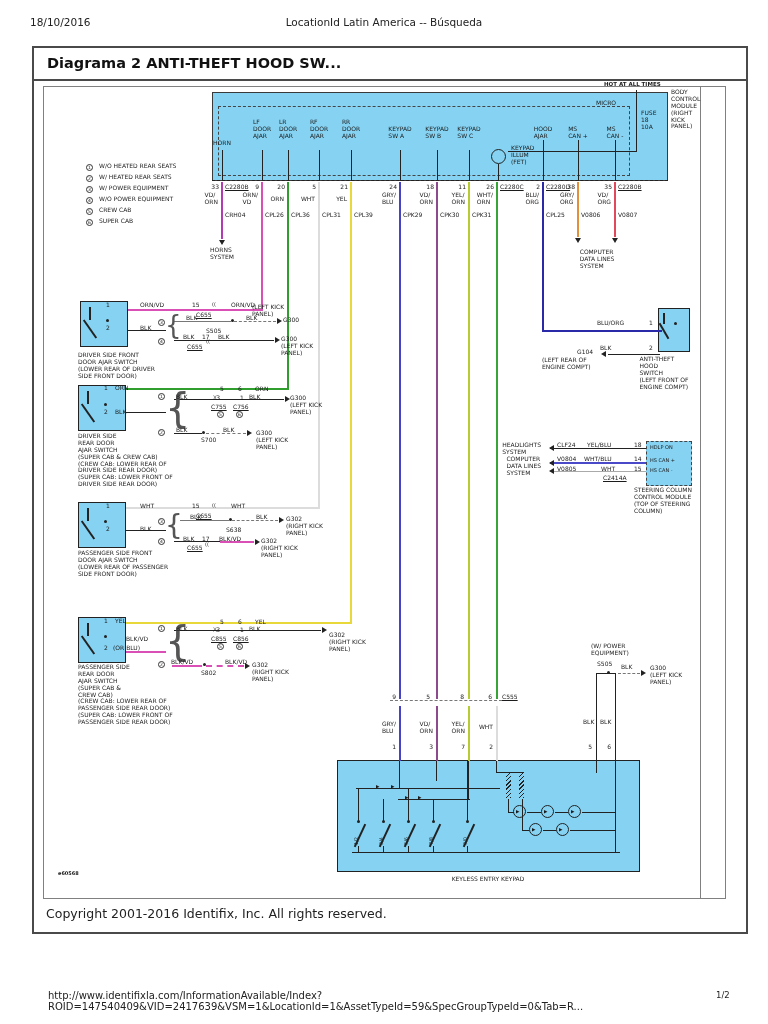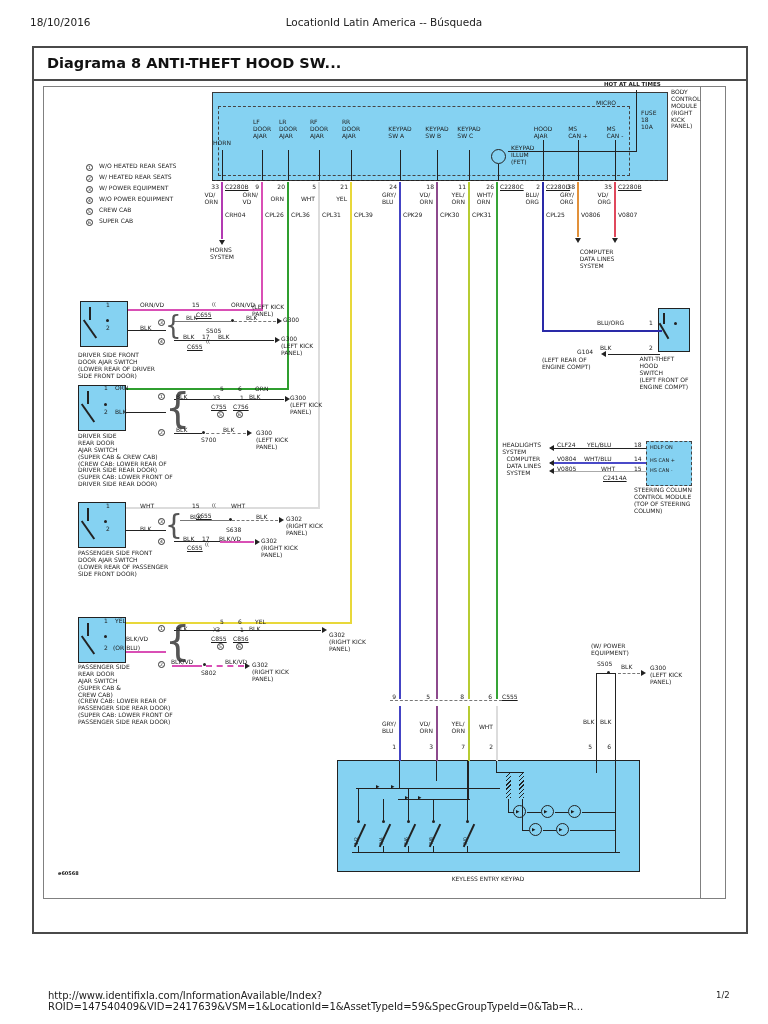--- a/index.html
+++ b/index.html
@@ -25,21 +25,21 @@
   #pagenum{position:absolute;left:716px;top:990px;font-size:8.5px;color:#222}
 </style>
 </head>
 <body>
 
 <div id="page">
   <div class="hdr" style="left:30px">18/10/2016</div>
   <div class="hdr" style="left:50%;transform:translateX(-50%)">LocationId Latin America -- Búsqueda</div>
 
   <div id="panel">
-    <div id="panel-title">Diagrama 8 ANTI-THEFT HOOD SW...</div>
+    <div id="panel-title">Diagrama 2 ANTI-THEFT HOOD SW...</div>
     <div id="panel-sep"></div>
   </div>
 
   <div id="diagram">
       <div class="box" style="left: 212px; top: 92px; width: 456px; height: 89px; background: rgb(133, 210, 242); border: 1px solid rgb(58, 58, 58);"></div>
       <div class="box" style="left: 218px; top: 106px; width: 412px; height: 70px; border: 1px dashed rgb(68, 68, 68);"></div>
       <div class="box" style="left: 80px; top: 301px; width: 48px; height: 46px; background: rgb(133, 210, 242); border: 1px solid rgb(34, 34, 34);"></div>
       <div class="box" style="left: 78px; top: 385px; width: 48px; height: 46px; background: rgb(133, 210, 242); border: 1px solid rgb(34, 34, 34);"></div>
       <div class="box" style="left: 78px; top: 502px; width: 48px; height: 46px; background: rgb(133, 210, 242); border: 1px solid rgb(34, 34, 34);"></div>
       <div class="box" style="left: 78px; top: 617px; width: 48px; height: 46px; background: rgb(133, 210, 242); border: 1px solid rgb(34, 34, 34);"></div>
@@ -501,15 +501,16 @@
       <div class="icn" style="left: 86px; top: 186px;">3</div>
       <div class="lbl" style="left: 99px; top: 185px; font-size: 6px;">W/ POWER EQUIPMENT</div>
       <div class="icn" style="left: 86px; top: 197px;">4</div>
       <div class="lbl" style="left: 99px; top: 196px; font-size: 6px;">W/O POWER EQUIPMENT</div>
       <div class="icn" style="left: 86px; top: 208px;">5</div>
       <div class="lbl" style="left: 99px; top: 207px; font-size: 6px;">CREW CAB</div>
       <div class="icn" style="left: 86px; top: 219px;">6</div>
       <div class="lbl" style="left: 99px; top: 218px; font-size: 6px;">SUPER CAB</div>
     </div>
 
+  <div id="copyright">Copyright 2001-2016 Identifix, Inc. All rights reserved.</div>
   <div id="urlline">http://www.identifixla.com/InformationAvailable/Index?ROID=147540409&amp;VID=2417639&amp;VSM=1&amp;LocationId=1&amp;AssetTypeId=59&amp;SpecGroupTypeId=0&amp;Tab=R...</div>
   <div id="pagenum">1/2</div>
 </div>
 
 </body></html>

